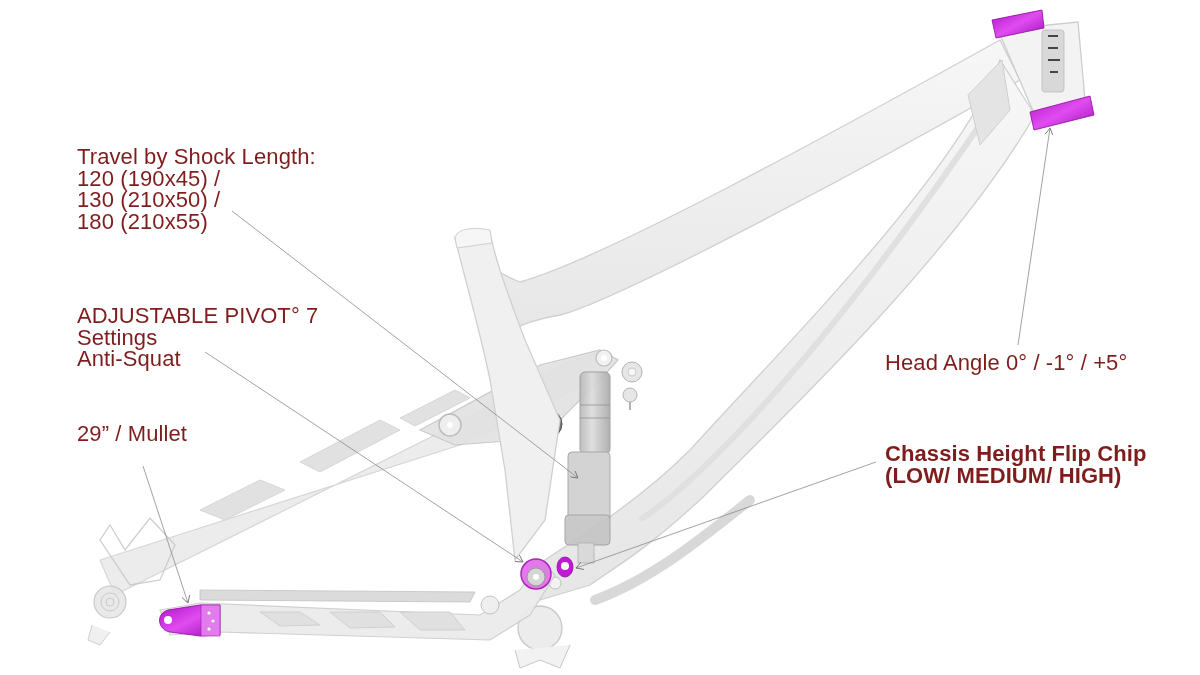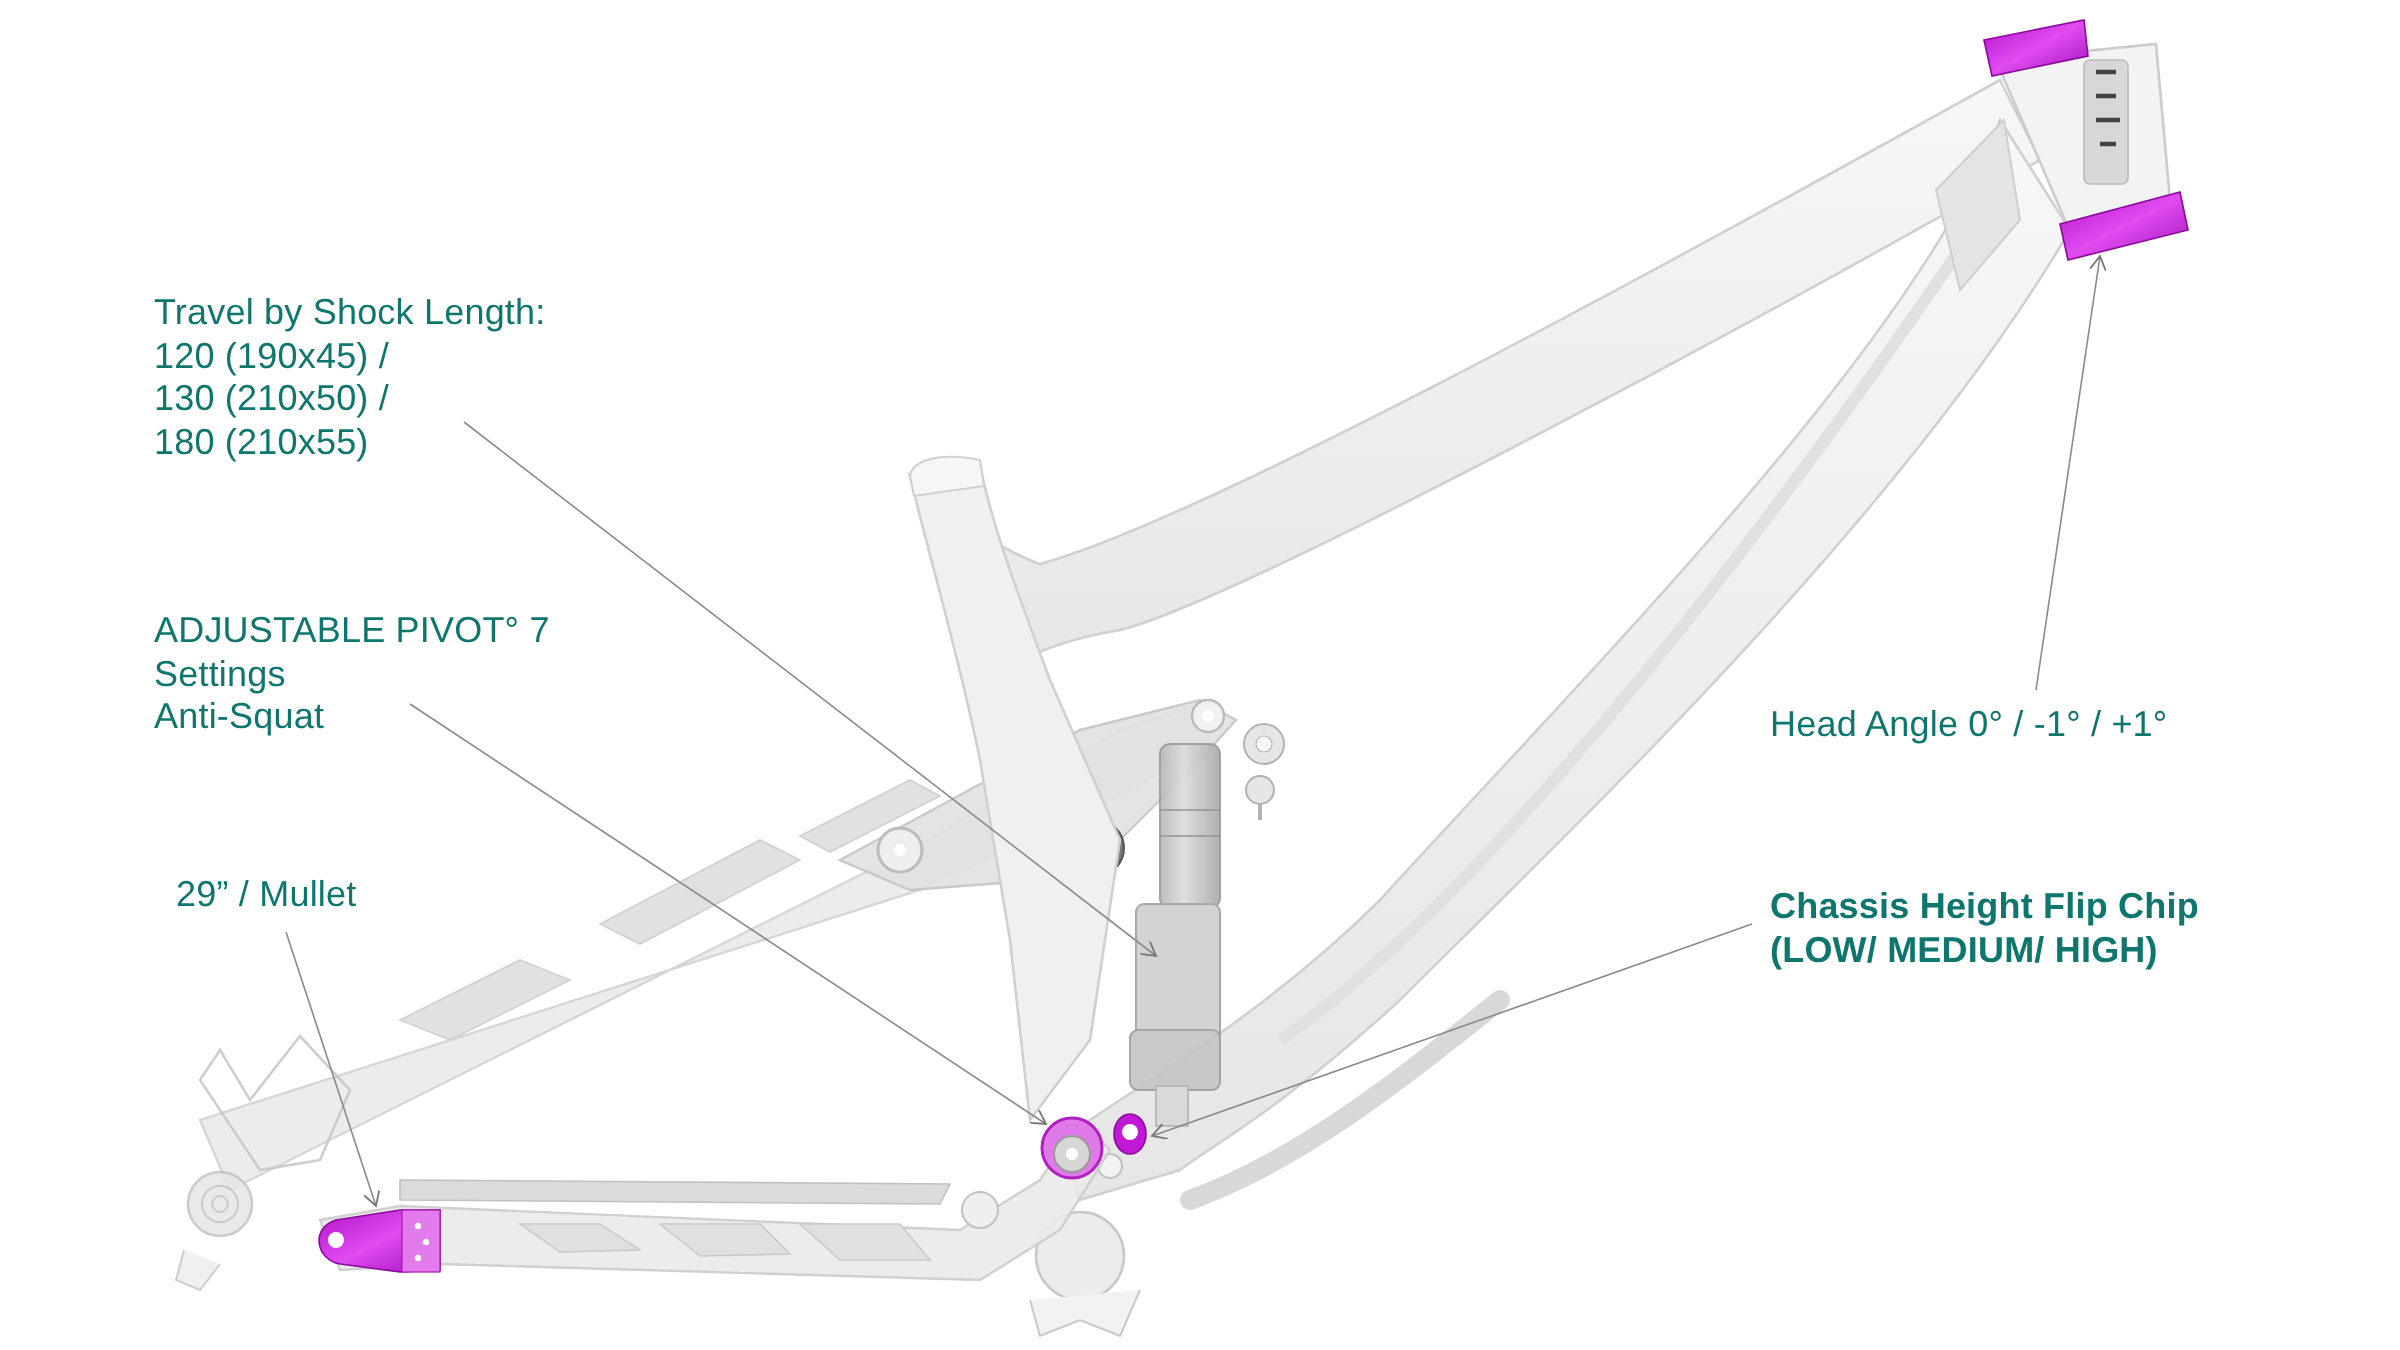--- a/index.html
+++ b/index.html
@@ -1,18 +1,18 @@
 <!DOCTYPE html>
 <html><head>
   <meta charset="utf-8">
   <style>
     html, body { margin: 0; padding: 0; background: #ffffff; }
     body { width: 1200px; height: 675px; position: relative; overflow: hidden; font-family: "Liberation Sans", sans-serif; }
     #diagram { position: absolute; left: 0; top: 0; width: 1200px; height: 675px; }
-    .callout { position: absolute; color: #0f766e; font-size: 18px; line-height: 21.5px; letter-spacing: 0.1px; white-space: nowrap; }
+    .callout { position: absolute; color: #7f1d1d; font-size: 22px; line-height: 21.5px; letter-spacing: 0.1px; white-space: nowrap; }
     .callout span { display: block; }
   </style>
 </head>
 <body>
 
 <svg id="diagram" viewBox="0 0 1200 675" xmlns="http://www.w3.org/2000/svg">
   <defs>
     <linearGradient id="tubeGrad" x1="0" y1="0" x2="0" y2="1">
       <stop offset="0" stop-color="#f7f7f7"></stop>
       <stop offset="1" stop-color="#e6e6e6"></stop>
@@ -137,24 +137,24 @@
   <span>130 (210x50) /</span>
   <span>180 (210x55)</span>
 </div>
 
 <div class="callout" style="left:77px; top:305px;">
   <span>ADJUSTABLE PIVOT° 7</span>
   <span>Settings</span>
   <span>Anti-Squat</span>
 </div>
 
-<div class="callout" style="left:77px; top:437px;margin-left:11px;">
+<div class="callout" style="left:77px; top:423px;">
   <span>29” / Mullet</span>
 </div>
 
 <div class="callout" style="left:885px; top:352px;">
-  <span>Head Angle 0° / -1° / +1°</span>
+  <span>Head Angle 0° / -1° / +5°</span>
 </div>
 
 <div class="callout" style="left:885px; top:443px;font-weight:bold;">
   <span>Chassis Height Flip Chip</span>
   <span>(LOW/ MEDIUM/ HIGH)</span>
 </div>
 
 </body></html>

